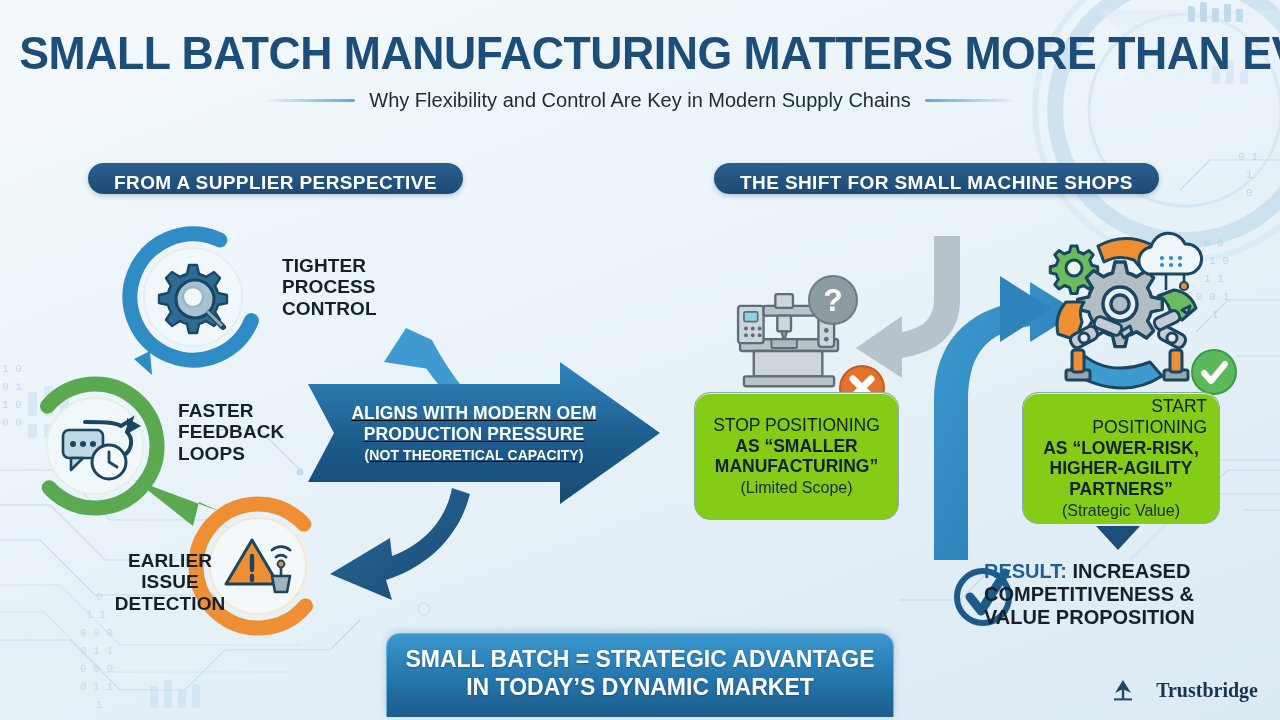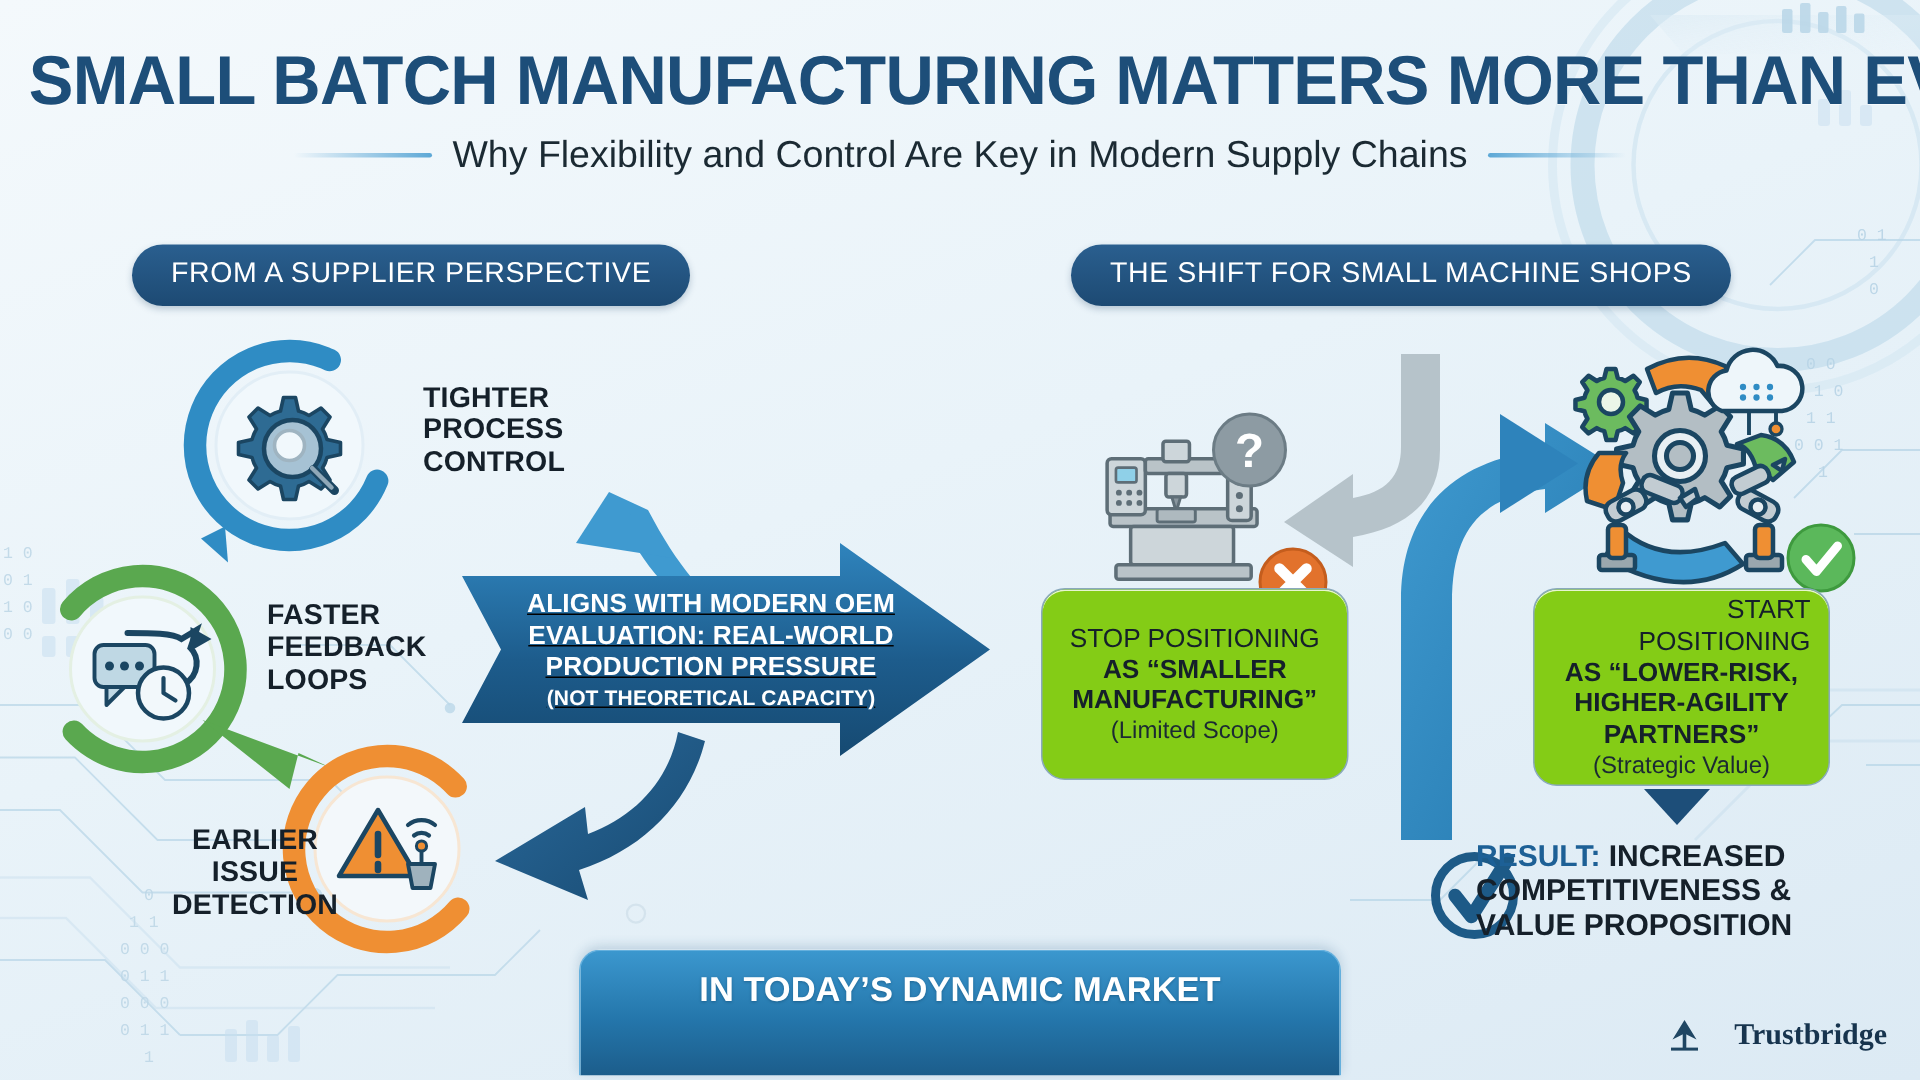--- a/index.html
+++ b/index.html
@@ -20,28 +20,28 @@
     font-size:46px; font-weight:bold; letter-spacing:-0.5px;
     color:#1d4e79; text-transform:uppercase;
     font-stretch:condensed; transform:scaleX(0.97);
     text-shadow:0 1px 0 rgba(255,255,255,.6);
     white-space:nowrap;
   }
   .sub-row { display:flex; align-items:center; justify-content:center; gap:14px; margin-top:9px; }
   .sub-line { width:92px; height:3px; border-radius:2px; }
   .sub-line.l { background:linear-gradient(90deg,rgba(93,168,214,0) 0%,#5da8d6 100%); }
   .sub-line.r { background:linear-gradient(90deg,#5da8d6 0%,rgba(93,168,214,0) 100%); }
-  .subtitle { font-size:25px; color:#1b2a33; font-weight:400; white-space:nowrap; }
+  .subtitle { font-size:20px; color:#1b2a33; font-weight:400; white-space:nowrap; }
 
   
   .pill {
     position:absolute; display:inline-flex; align-items:center; justify-content:center;
     background:linear-gradient(180deg,#2a5f8f 0%,#1d4a73 100%);
-    color:#fff; font-weight:normal; font-size:19px; letter-spacing:.4px;
-    padding:9px 26px 10px; border-radius:22px;
+    color:#fff; font-weight:bold; font-size:19px; letter-spacing:.4px;
+    padding:9px 26px 0; border-radius:22px;
     box-shadow:0 2px 5px rgba(20,60,95,.25);
     white-space:nowrap; text-transform:uppercase;
   }
   #pill-left  { left:88px;  top:163px; }
   #pill-right { left:714px; top:163px; }
 
   
   .cyc-label {
     position:absolute; font-weight:bold; color:#15202a; font-size:19px;
     line-height:1.12; text-transform:uppercase; letter-spacing:.1px;
@@ -429,21 +429,20 @@
   <div>LOOPS</div>
 </div>
 <div class="cyc-label" id="lbl-earlier">
   <div>EARLIER</div>
   <div>ISSUE</div>
   <div>DETECTION</div>
 </div>
 
 <div class="big-arrow">
   <div class="ln">ALIGNS WITH MODERN OEM</div>
-  <div class="ln">EVALUATION: REAL-WORLD</div>
   <div class="ln">PRODUCTION PRESSURE</div>
   <div class="ln sm">(NOT THEORETICAL CAPACITY)</div>
 </div>
 
 <div class="card" id="card-stop">
   <div class="c1">STOP POSITIONING</div>
   <div class="c2">AS “SMALLER</div>
   <div class="c2">MANUFACTURING”</div>
   <div class="c3">(Limited Scope)</div>
 </div>
@@ -460,20 +459,21 @@
 
 <div id="result-block">
   <div class="rline">
     <span class="rkey">RESULT:</span><span> INCREASED</span>
   </div>
   <div class="rline">COMPETITIVENESS &amp;</div>
   <div class="rline">VALUE PROPOSITION</div>
 </div>
 
 <div id="bottom-banner">
+  <div class="bline">SMALL BATCH = STRATEGIC ADVANTAGE</div>
   <div class="bline">IN TODAY’S DYNAMIC MARKET</div>
 </div>
 
 <div id="logo">
   <svg width="26" height="24" viewBox="0 0 26 24">
     <path d="M13 2 L21 15 L13 11 L5 15 Z" fill="#1f4663"></path>
     <rect x="11.8" y="6" width="2.4" height="16" fill="#1f4663"></rect>
     <rect x="4" y="20.4" width="18" height="2" fill="#1f4663"></rect>
   </svg>
   <span class="txt">Trustbridge</span>

